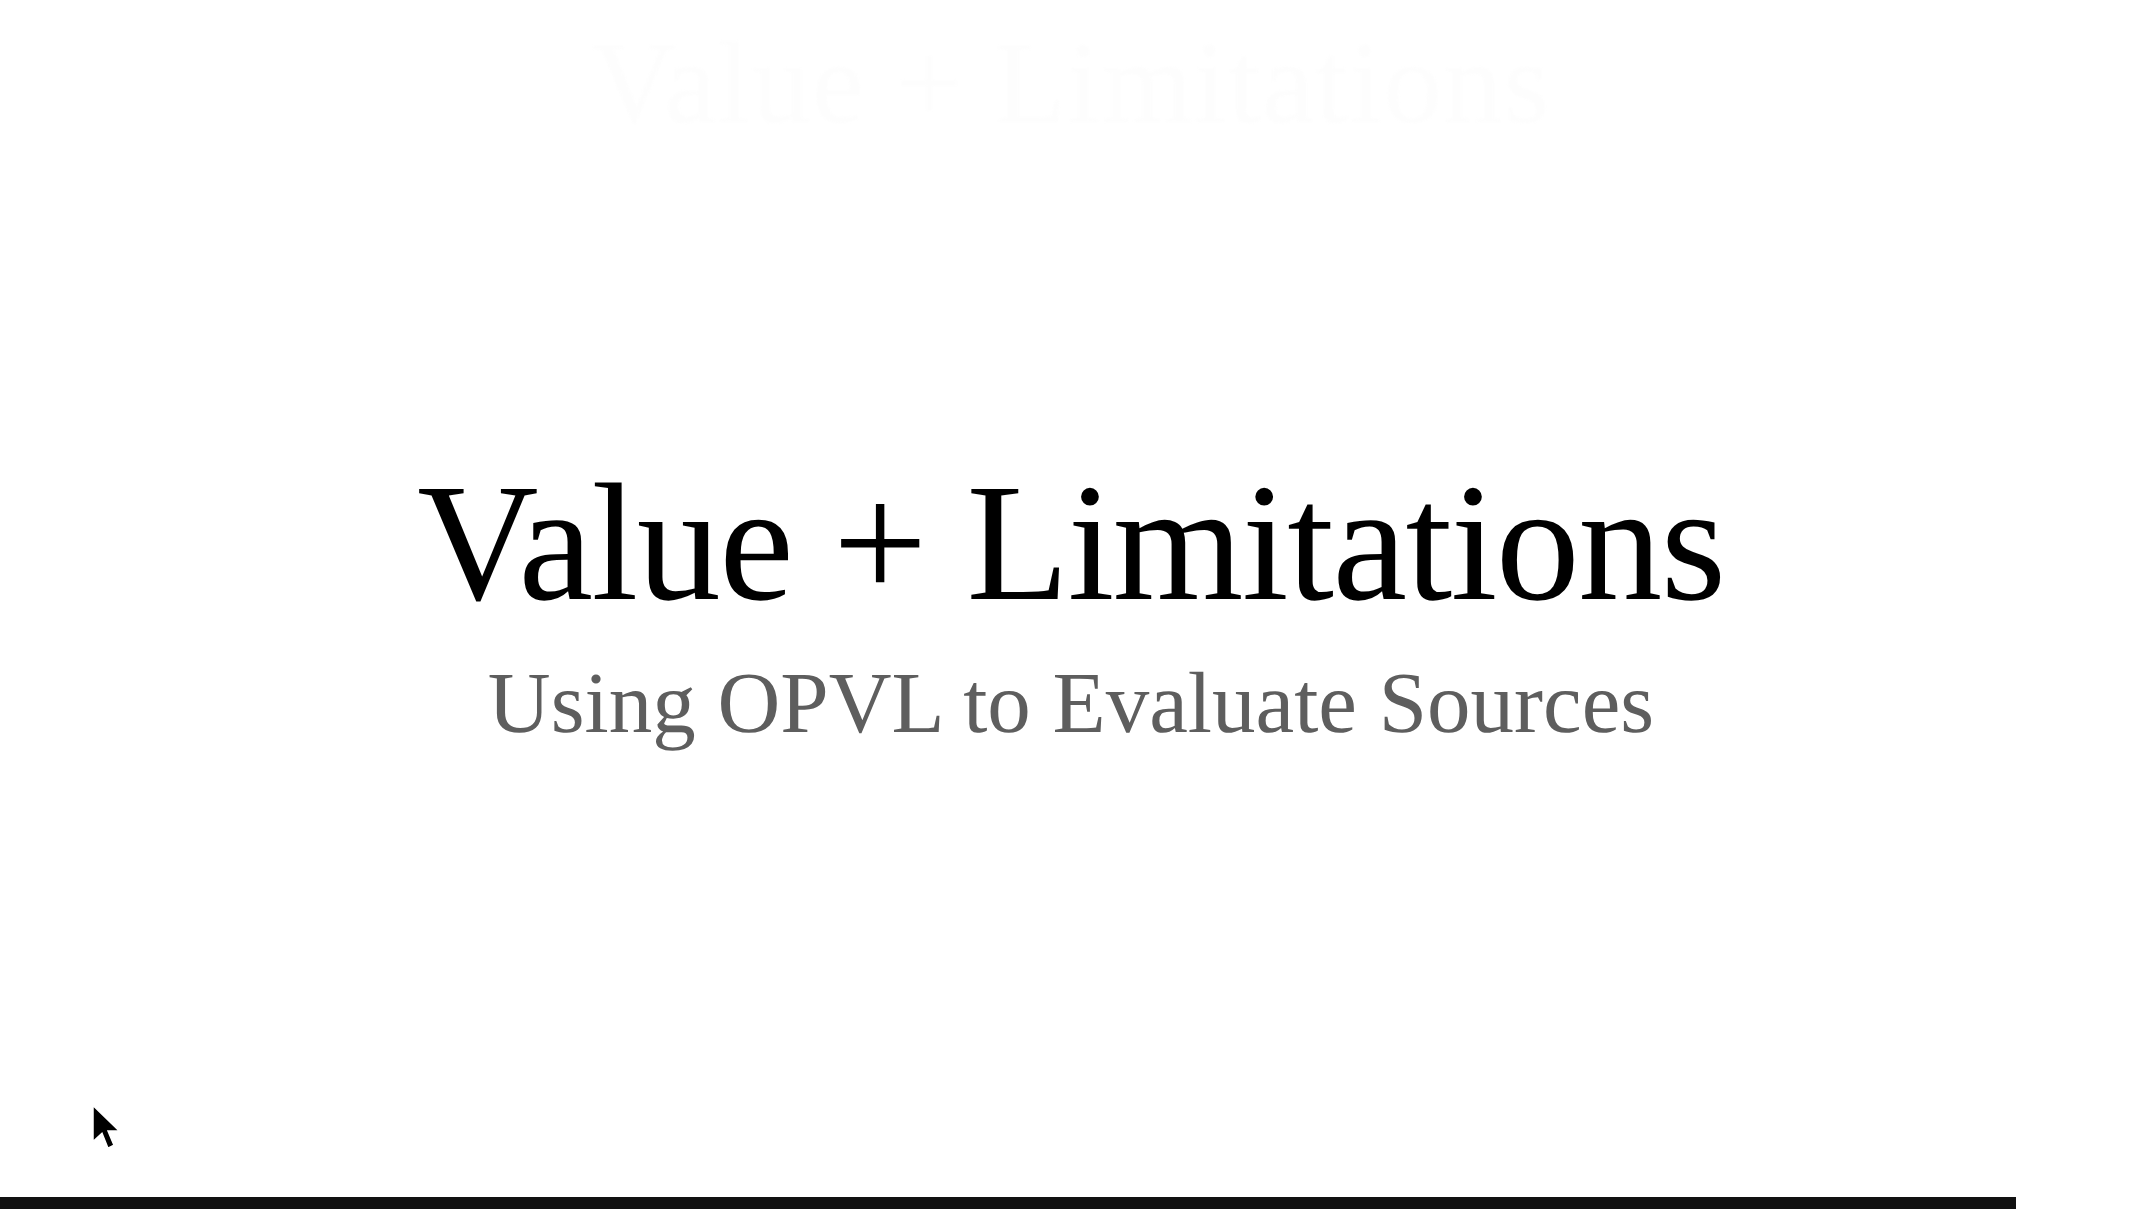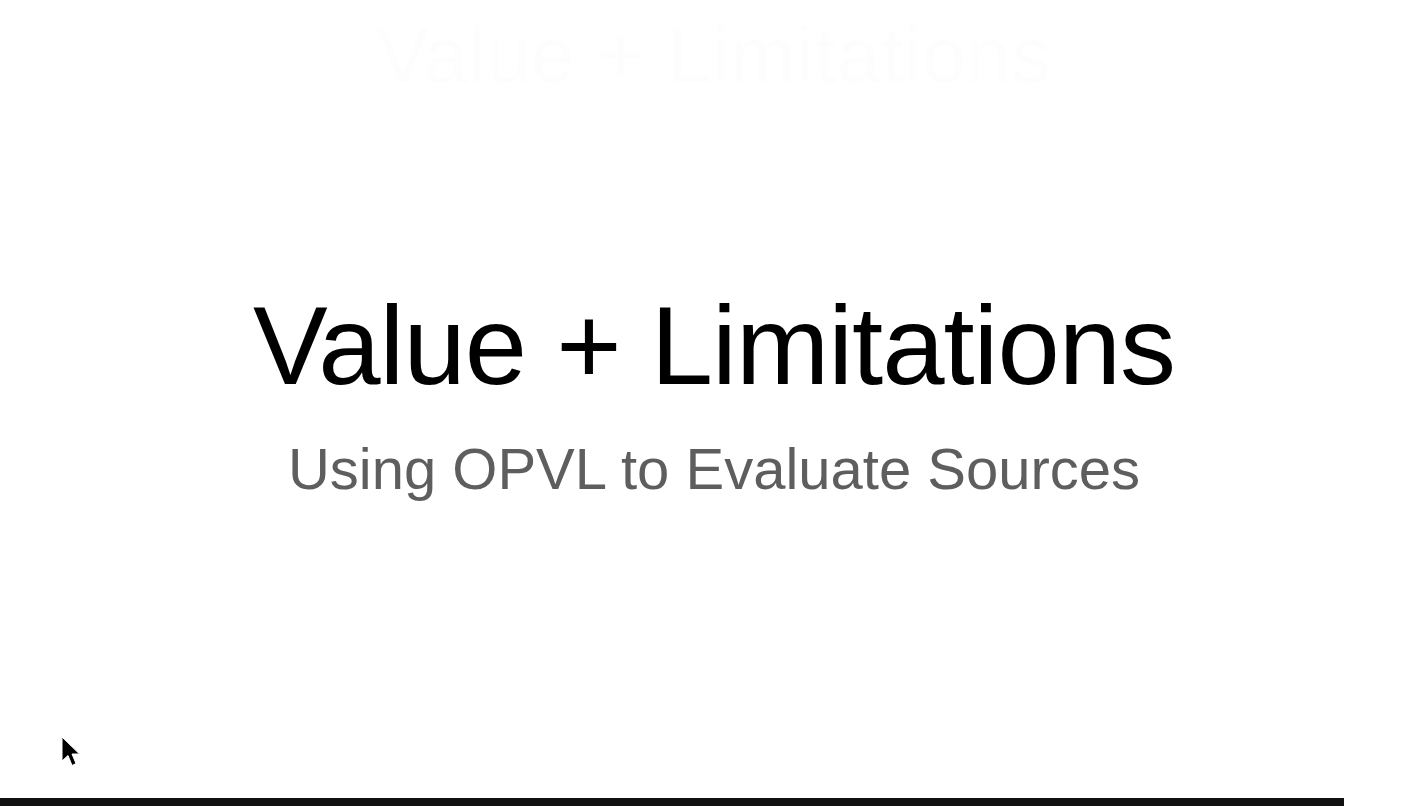--- a/index.html
+++ b/index.html
@@ -11,20 +11,21 @@
   body {
     font-family: "Liberation Sans", sans-serif;
   }
 
   #slide-root {
     position: relative;
     width: 1344px;
     height: 806px;
     background: #ffffff;
     overflow: hidden;
+    font-family: Liberation Serif, serif;
   }
 
   
   .ghost-layer {
     position: absolute;
     left: 0;
     top: 0;
     width: 1428px;
     height: 110px;
     display: flex;
@@ -79,21 +80,21 @@
     margin: 0 0 18px 0;
     white-space: nowrap;
   }
 
   .slide-subtitle {
     font-size: 58px;
     line-height: 1.1;
     font-weight: 400;
     color: #5e5e5e;
     letter-spacing: 0px;
-    margin: 16px;
+    margin: 0;
     white-space: nowrap;
   }
 
   
   .content-block { padding-bottom: 62px; }
 
   
   .bottom-bar {
     position: absolute;
     left: 0;

